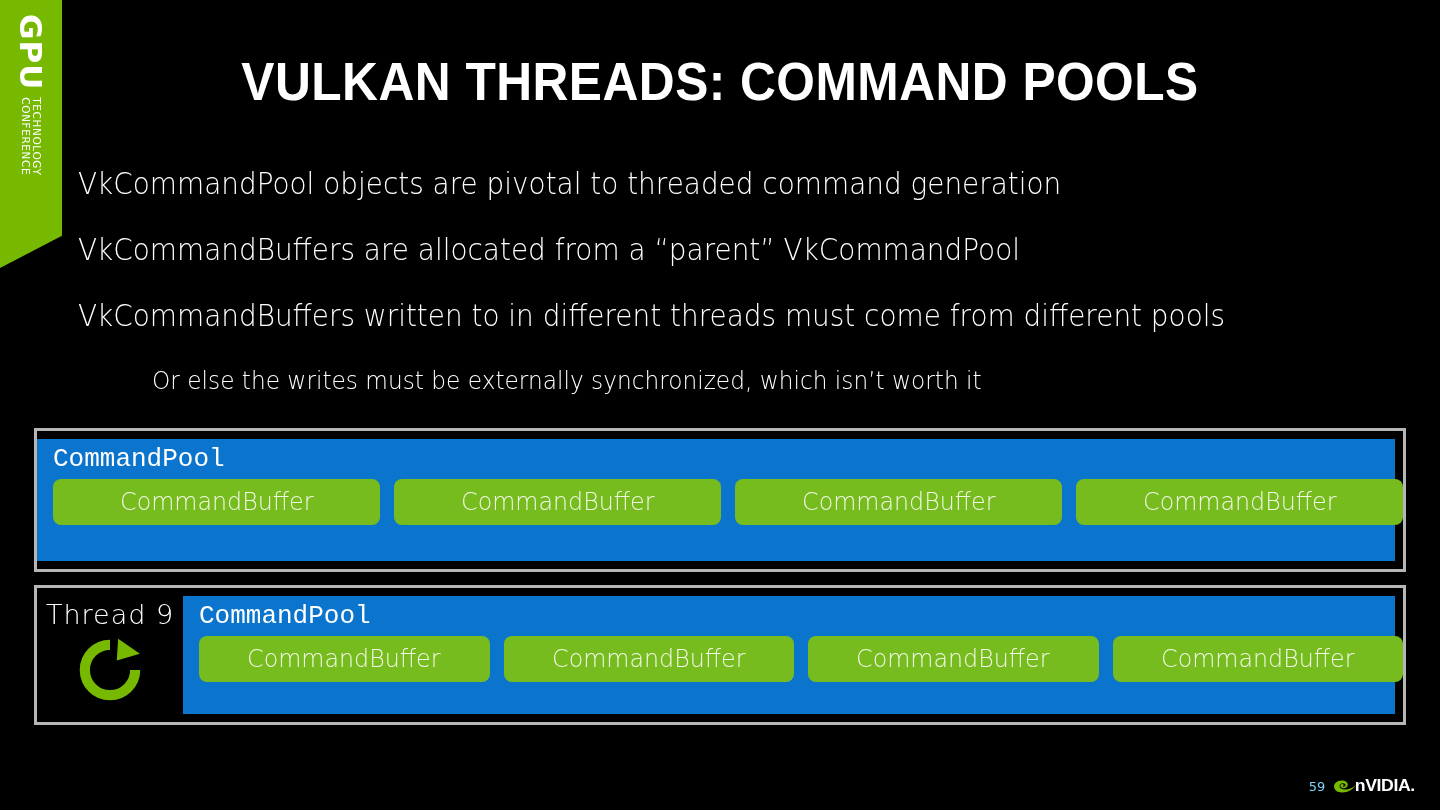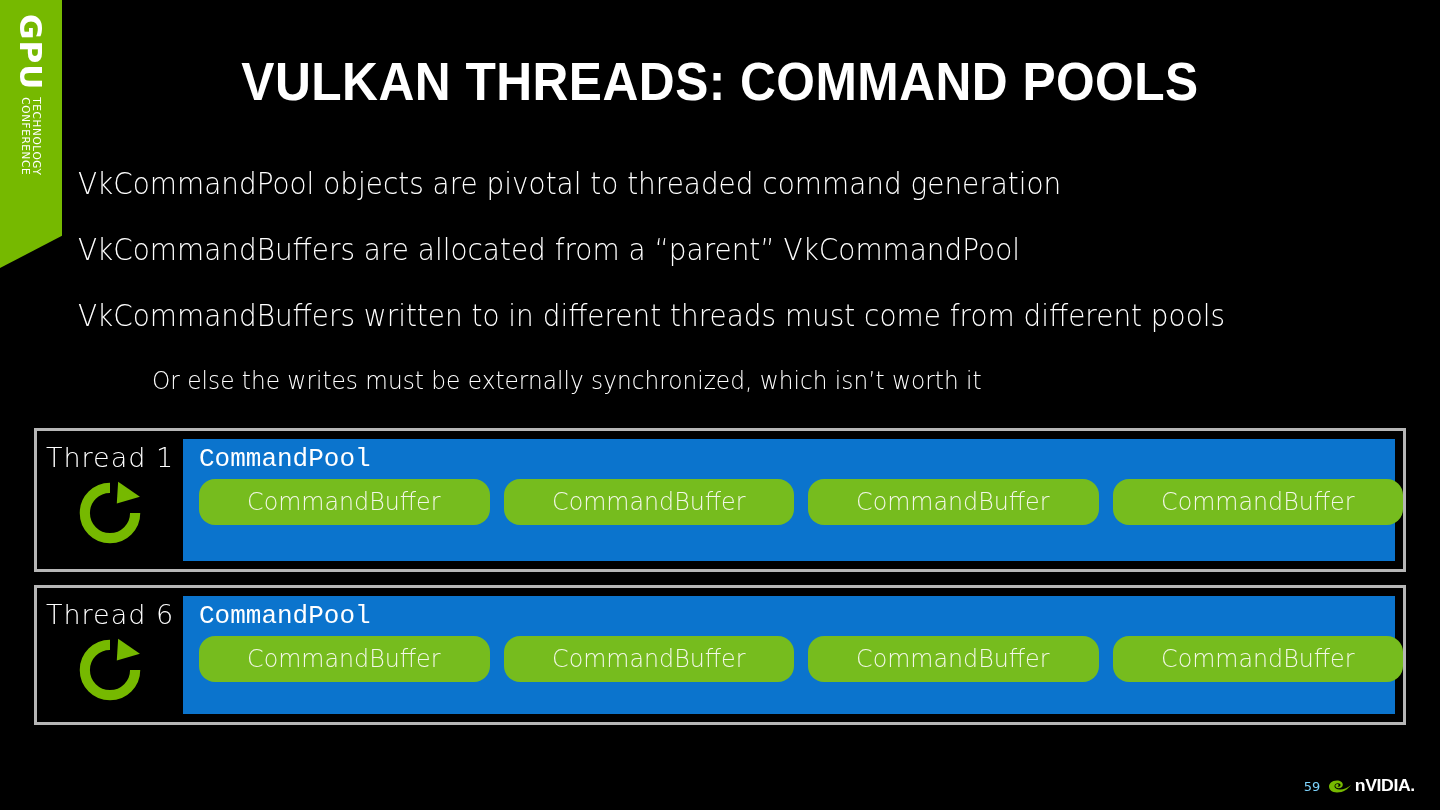--- a/index.html
+++ b/index.html
@@ -156,21 +156,21 @@
   }
   .buffer-strip {
     display: flex;
     gap: 14px;
     padding: 4px 0 0 16px;
     margin-right: -8px;
   }
   .buffer {
     flex: 1 1 0;
     background: #76bc1e;
-    border-radius: 16px;
+    border-radius: 8px;
     height: 46px;
     display: flex;
     align-items: center;
     justify-content: center;
     box-sizing: border-box;
   }
   .buffer-label {
     color: #f2f7e6;
     font-family: "DejaVu Sans", sans-serif;
     font-weight: 300;
@@ -189,21 +189,20 @@
     gap: 9px;
   }
   #page-number {
     color: #7dd3fc;
     font-family: "DejaVu Sans", sans-serif;
     font-size: 13px;
   }
   #nvidia-logo {
     display: flex;
     align-items: center;
-    gap: 5px;
   }
   #nvidia-wordmark {
     color: #ffffff;
     font-family: "Liberation Sans", sans-serif;
     font-weight: bold;
     font-size: 17px;
     letter-spacing: -0.4px;
     transform: scaleX(1.04);
   }
 </style>
@@ -224,27 +223,20 @@
   </div>
 
   <div id="slide-title">VULKAN THREADS: COMMAND POOLS</div>
 
   <div class="bullet" id="bullet-0">VkCommandPool objects are pivotal to threaded command generation</div>
   <div class="bullet" id="bullet-1">VkCommandBuffers are allocated from a “parent” VkCommandPool</div>
   <div class="bullet" id="bullet-2">VkCommandBuffers written to in different threads must come from different pools</div>
   <div class="bullet" id="bullet-3">Or else the writes must be externally synchronized, which isn’t worth it</div>
 
   <div class="thread-row" id="thread-row-0">
-    <div class="thread-label-col">
-      <div class="thread-name">Thread 1</div>
-      <svg class="thread-icon" viewBox="0 0 100 100">
-        <path d="M50 13 A37 37 0 1 0 87 50" fill="none" stroke="#76b900" stroke-width="15" stroke-linecap="butt"></path>
-        <polygon points="62,4 94,26 60,36" fill="#76b900"></polygon>
-      </svg>
-    </div>
     <div class="pool">
       <div class="pool-title">CommandPool</div>
       <div class="buffer-strip">
         <div class="buffer">
           <span class="buffer-label">CommandBuffer</span>
         </div>
         <div class="buffer">
           <span class="buffer-label">CommandBuffer</span>
         </div>
         <div class="buffer">
@@ -252,21 +244,21 @@
         </div>
         <div class="buffer">
           <span class="buffer-label">CommandBuffer</span>
         </div>
       </div>
     </div>
   </div>
 
   <div class="thread-row" id="thread-row-1">
     <div class="thread-label-col">
-      <div class="thread-name">Thread 6</div>
+      <div class="thread-name">Thread 9</div>
       <svg class="thread-icon" viewBox="0 0 100 100">
         <path d="M50 13 A37 37 0 1 0 87 50" fill="none" stroke="#76b900" stroke-width="15" stroke-linecap="butt"></path>
         <polygon points="62,4 94,26 60,36" fill="#76b900"></polygon>
       </svg>
     </div>
     <div class="pool">
       <div class="pool-title">CommandPool</div>
       <div class="buffer-strip">
         <div class="buffer">
           <span class="buffer-label">CommandBuffer</span>

